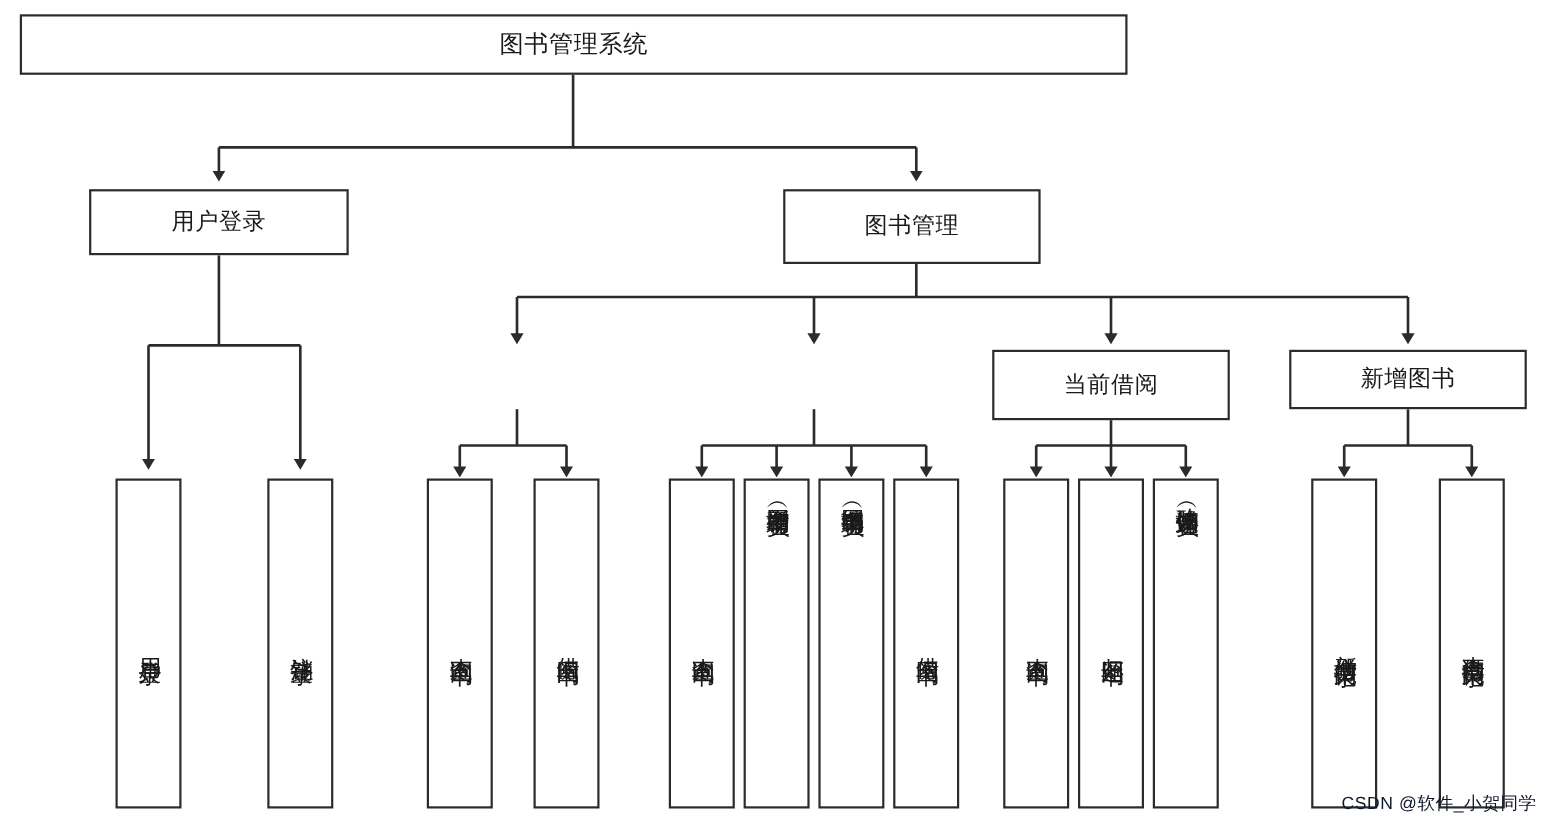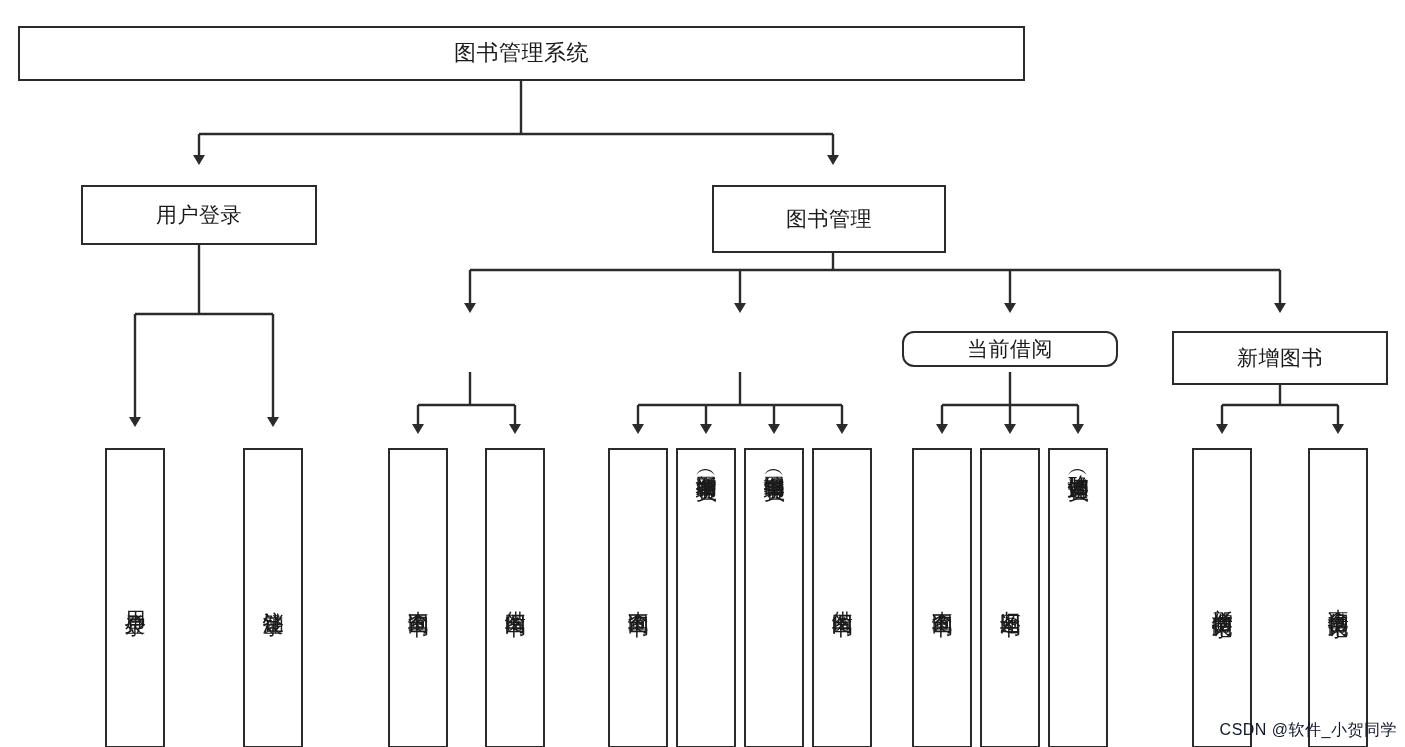--- a/index.html
+++ b/index.html
@@ -28,21 +28,20 @@
   }
   .node {
     position: absolute;
     box-sizing: border-box;
     background: #ffffff;
     border: 2px solid #2b2b2b;
     display: flex;
     align-items: center;
     justify-content: center;
     color: #1a1a1a;
-    margin-top: 13px;
   }
   .node .label {
     display: block;
     text-align: center;
     line-height: 1.12;
     letter-spacing: 0.5px;
   }
   
   .node.h .label {
     writing-mode: horizontal-tb;
@@ -142,21 +141,21 @@
     <span class="label">图书管理系统</span>
   </div>
 
   <div class="node h" style="left:81px; top:172px; width:236px; height:60px;">
     <span class="label">用户登录</span>
   </div>
   <div class="node h" style="left:712px; top:172px; width:234px; height:68px;">
     <span class="label">图书管理</span>
   </div>
 
-  <div class="node h" style="left:902px; top:318px; width:216px; height:36px;border-radius:12px;">
+  <div class="node h" style="left:902px; top:318px; width:216px; height:64px;">
     <span class="label">当前借阅</span>
   </div>
   <div class="node h" style="left:1172px; top:318px; width:216px; height:54px;">
     <span class="label">新增图书</span>
   </div>
 
   <div class="node v centered" style="left:105px; top:435px; width:60px; height:300px;">
     <span class="label">用户登录</span>
   </div>
   <div class="node v centered" style="left:243px; top:435px; width:60px; height:300px;">

